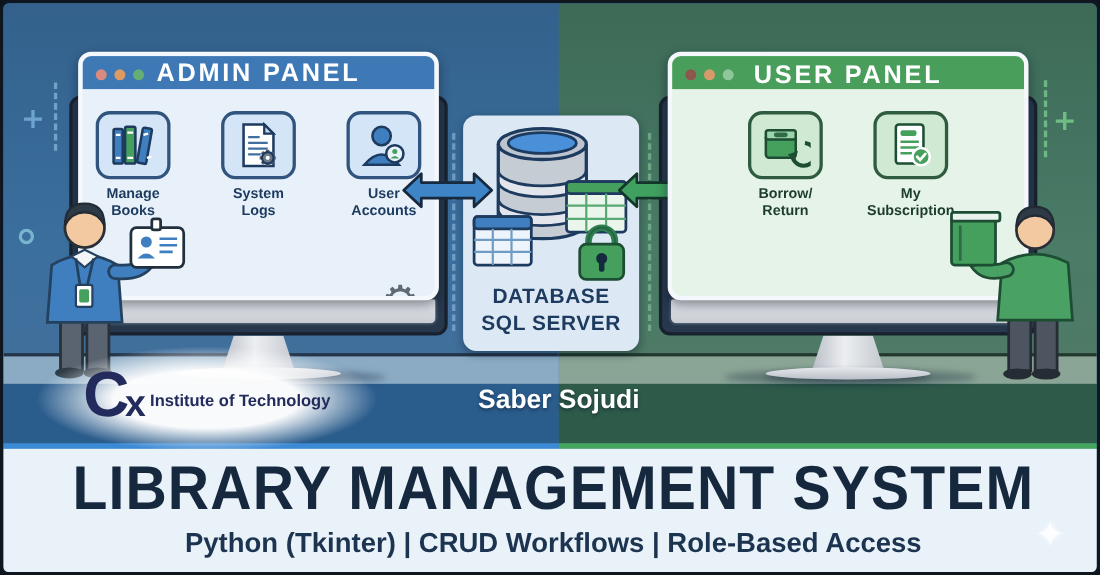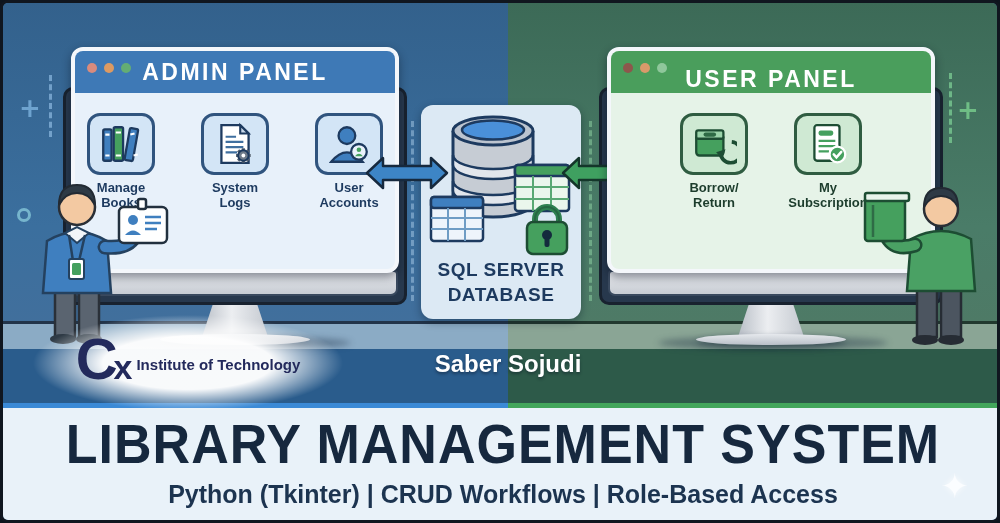--- a/index.html
+++ b/index.html
@@ -44,21 +44,21 @@
     clip-path:polygon(16% 0,84% 0,100% 100%,0 100%); filter:drop-shadow(0 1px 1px rgba(15,25,40,.6)); }
   .stand-base { position:absolute; top:331px; width:150px; height:11px; border-radius:50%;
     background:linear-gradient(180deg,#e6e9ed,#b9bfc8); box-shadow:0 3px 6px rgba(15,30,50,.45); }
   .stand-shadow { position:absolute; top:333px; width:230px; height:14px; border-radius:50%;
     background:rgba(20,38,60,.35); filter:blur(3px); }
   
   .window { position:absolute; top:44px; width:328px; height:226px;
     border-radius:12px; border:4px solid #f4f7fb; overflow:hidden;
     box-shadow:0 4px 10px rgba(10,20,35,.45); background:#e8f1fa; }
   .window.admin { left:68px; } .window.user { left:604px; background:#e6f3e8; }
-  .titlebar { position:relative; height:42px; display:flex; align-items:center; justify-content:center; }
+  .titlebar { position:relative; height:30px; display:flex; align-items:center; justify-content:center; }
   .window.admin .titlebar { background:#3e79b6; }
   .window.user  .titlebar { background:#4a9e5c;align-items:flex-end; }
   .title-text { color:#fff; font-weight:bold; font-size:23px; letter-spacing:2.5px; }
   .dots { position:absolute; left:12px; top:12px; display:flex; gap:7px; }
   .dot { width:10px; height:10px; border-radius:50%; }
   .window.admin .dot:nth-child(1){background:#d98b7d;} .window.admin .dot:nth-child(2){background:#dd9a62;}
   .window.admin .dot:nth-child(3){background:#64ad74;}
   .window.user  .dot:nth-child(1){background:#8d574c;} .window.user  .dot:nth-child(2){background:#d99a6a;}
   .window.user  .dot:nth-child(3){background:#8fc79b;}
   .win-body { position:relative; height:144px; }
@@ -255,22 +255,22 @@
 
       <g transform="translate(100,96)">
         <path d="M8,18 v-4 a12,12 0 0 1 24,0 v4" fill="none" stroke="#2f8050" stroke-width="6"></path>
         <path d="M8,18 v-4 a12,12 0 0 1 24,0 v4" fill="none" stroke="#1d4d33" stroke-width="2" opacity=".5"></path>
         <rect x="0" y="17" width="40" height="32" rx="6" fill="#45a05e" stroke="#1d4d33" stroke-width="2.5"></rect>
         <circle cx="20" cy="30" r="5" fill="#142b3d"></circle>
         <rect x="17.5" y="32" width="5" height="10" rx="2" fill="#142b3d"></rect>
       </g>
     </svg>
     <div class="db-label">
+      <div>DATABASE</div>
       <div>SQL SERVER</div>
-      <div>DATABASE</div>
     </div>
   </div>
 
   <div class="monitor-frame user">
     <div class="monitor-strip"></div>
   </div>
   <div class="stand-shadow" style="left:655px;"></div>
   <div class="stand-neck" style="left:735px;"></div>
   <div class="stand-base" style="left:693px;"></div>
 

